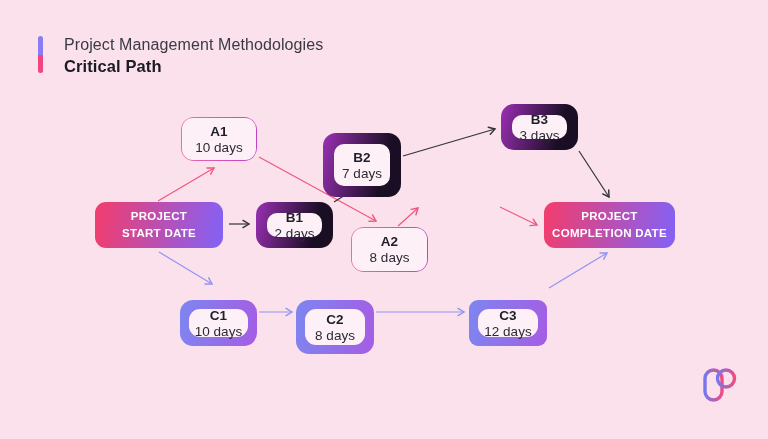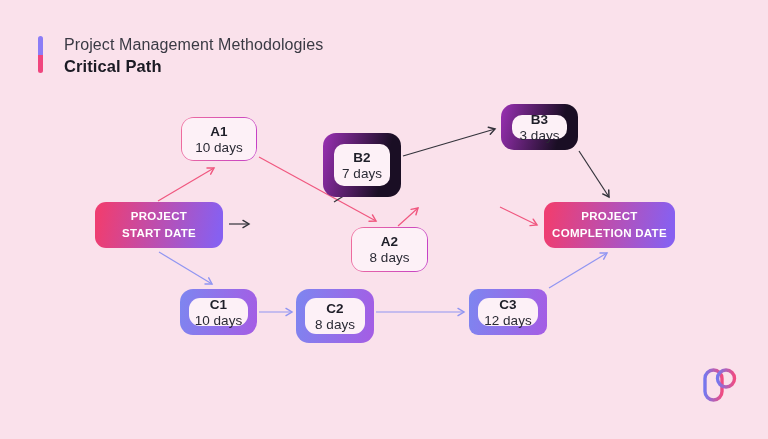--- a/index.html
+++ b/index.html
@@ -33,21 +33,21 @@
   .node { position: absolute; border-radius: 13px; }
   .node-in {
     width: 100%; height: 100%;
     background: #fdf1f7;
     border-radius: 11px;
     display: flex; flex-direction: column; align-items: center; justify-content: center;
   }
   .node.type-a { padding: 1px; background: linear-gradient(100deg, #f06e9c, #c33fc8); }
   .node.type-b { padding: 11px; background: linear-gradient(105deg, #9a30b4, #1a0e24 75%); }
   .node.type-b .node-in { border-radius: 10px; }
-  .node.type-c { padding: 9px; background: linear-gradient(100deg, #7d86f0, #a55ce4); }
+  .node.type-c { padding: 9px; background: linear-gradient(100deg, #7d86f0, #a55ce4); margin-top: 11px; }
   .node-label { font-size: 13.5px; font-weight: bold; color: #1e1e28; }
   .node-duration { font-size: 13.5px; color: #2a2a34; margin-top: 1px; }
 
   .n-a1 { left: 181px; top: 117px; width: 76px; height: 44px; }
   .n-a2 { left: 351px; top: 227px; width: 77px; height: 45px; }
   .n-a3 { left: 422px; top: 162px; width: 77px; height: 44px; }
   .n-b1 { left: 256px; top: 202px; width: 77px; height: 46px; }
   .n-b2 { left: 323px; top: 133px; width: 78px; height: 64px; }
   .n-b3 { left: 501px; top: 104px; width: 77px; height: 46px; }
   .n-c1 { left: 180px; top: 289px; width: 77px; height: 46px; }
@@ -128,20 +128,26 @@
       <div class="node-duration">10 days</div>
     </div>
   </div>
   <div class="node type-a n-a2">
     <div class="node-in">
       <div class="node-label">A2</div>
       <div class="node-duration">8 days</div>
     </div>
   </div>
 
+  <div class="node type-b n-b1">
+    <div class="node-in">
+      <div class="node-label">B1</div>
+      <div class="node-duration">2 days</div>
+    </div>
+  </div>
   <div class="node type-b n-b2">
     <div class="node-in">
       <div class="node-label">B2</div>
       <div class="node-duration">7 days</div>
     </div>
   </div>
   <div class="node type-b n-b3">
     <div class="node-in">
       <div class="node-label">B3</div>
       <div class="node-duration">3 days</div>

